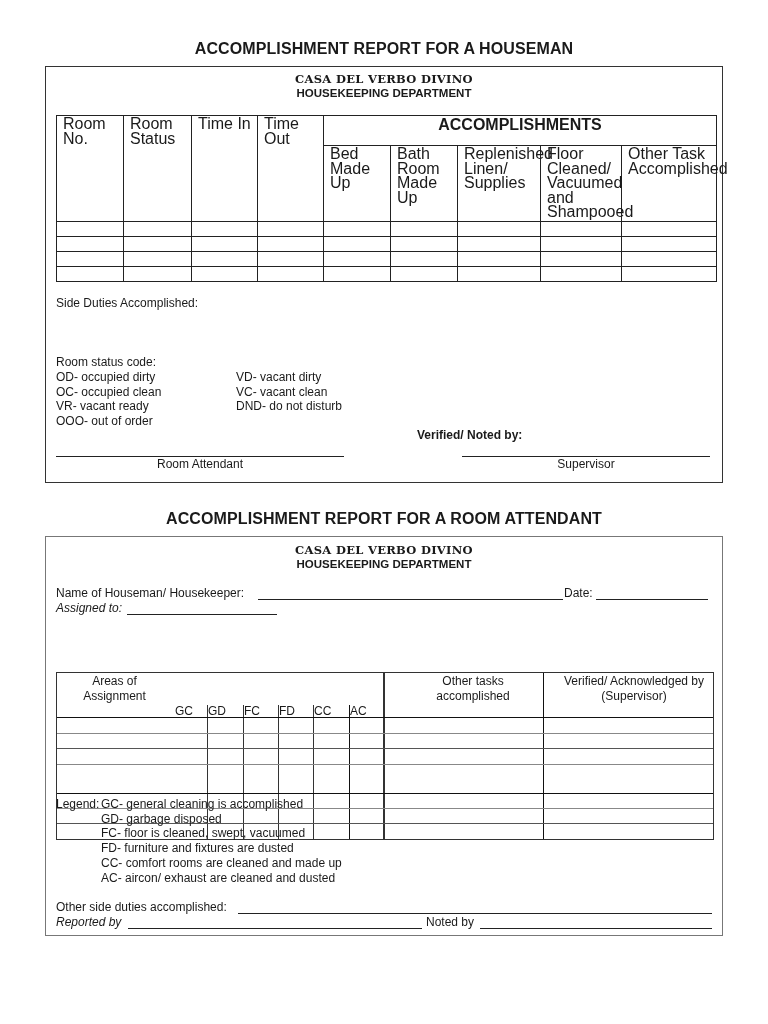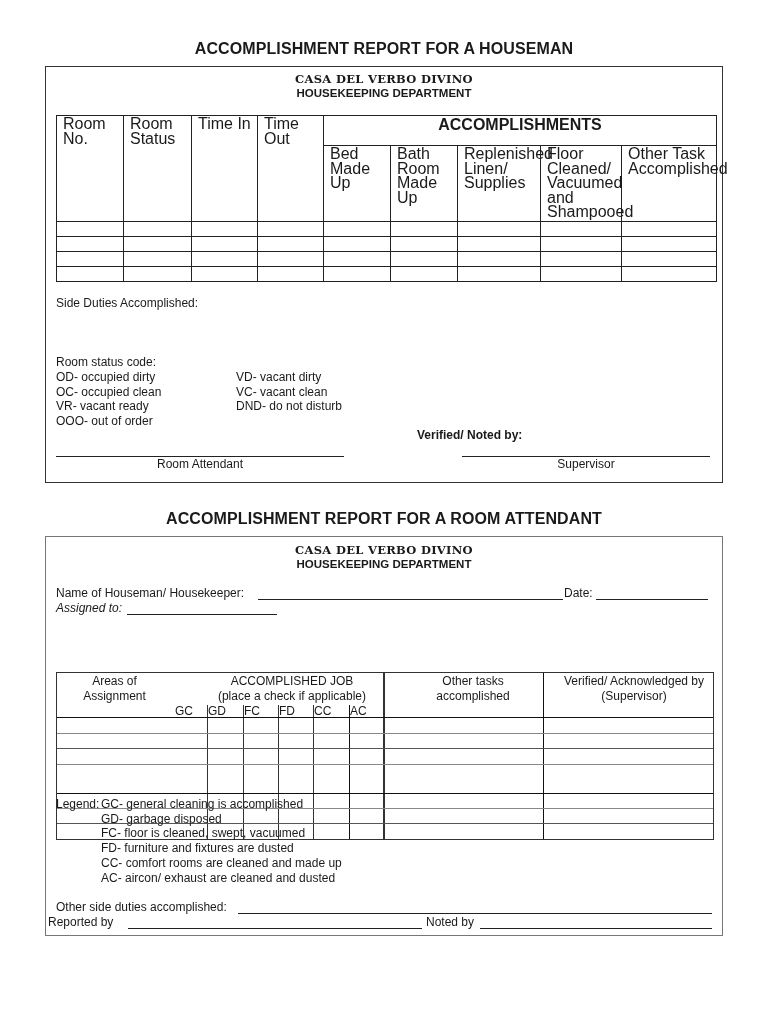--- a/index.html
+++ b/index.html
@@ -132,21 +132,20 @@
   <div class="abs line" style="left:212px; top:62px; width:305px;"></div>
   <div class="abs lbl" style="left:518px; top:49px;">Date:</div>
   <div class="abs line" style="left:550px; top:62px; width:112px;"></div>
 
   <div class="abs lbl" style="left:10px; top:64px;font-style:italic;">Assigned to:</div>
   <div class="abs line" style="left:81px; top:77px; width:150px;"></div>
 
   <div class="abs" style="left:10px; top:92px; width:658px; height:168px; border:1.3px solid #333; box-sizing:border-box;margin-top:43px;">
 
     <div class="abs" style="left:0; top:1px; width:115px; text-align:center; line-height:15px;"><span>Areas of</span><br><span>Assignment</span></div>
-    <div class="abs" style="left:140px; top:1px; width:190px; text-align:center; line-height:15px;"><span>ACCOMPLISHED JOB</span><br><span>(place a check if applicable)</span></div>
     <div class="abs" style="left:497px; top:1px; width:160px; text-align:center; line-height:15px;"><span>Verified/ Acknowledged by</span><br><span>(Supervisor)</span></div>
     <div class="abs" style="left:337px; top:1px; width:158px; text-align:center; line-height:15px;"><span>Other tasks</span><br><span>accomplished</span></div>
 
     <div class="abs sub" style="left:118px; top:31px; width:33px;">GC</div>
     <div class="abs sub" style="left:151px; top:31px; width:36px;">GD</div>
     <div class="abs sub" style="left:187px; top:31px; width:35px;">FC</div>
     <div class="abs sub" style="left:222px; top:31px; width:35px;">FD</div>
     <div class="abs sub" style="left:257px; top:31px; width:36px;">CC</div>
     <div class="abs sub" style="left:293px; top:31px; width:33px;">AC</div>
 
@@ -179,17 +178,17 @@
   <div class="abs lbl" style="left:55px; top:260px;">GC- general cleaning is accomplished</div>
   <div class="abs lbl" style="left:55px; top:275px;">GD- garbage disposed</div>
   <div class="abs lbl" style="left:55px; top:289px;">FC- floor is cleaned, swept, vacuumed</div>
   <div class="abs lbl" style="left:55px; top:304px;">FD- furniture and fixtures are dusted</div>
   <div class="abs lbl" style="left:55px; top:334px;">AC- aircon/ exhaust are cleaned and dusted</div>
   <div class="abs lbl" style="left:55px; top:319px;">CC- comfort rooms are cleaned and made up</div>
 
   <div class="abs lbl" style="left:10px; top:363px;">Other side duties accomplished:</div>
   <div class="abs line" style="left:192px; top:376px; width:474px;"></div>
 
-  <div class="abs lbl" style="left:2px; top:378px;">Reported by</div>
+  <div class="abs lbl" style="left:10px; top:378px;font-style:italic;">Reported by</div>
   <div class="abs line" style="left:82px; top:391px; width:294px;"></div>
   <div class="abs lbl" style="left:380px; top:378px;">Noted by</div>
   <div class="abs line" style="left:434px; top:391px; width:232px;"></div>
 </div>
 
 </body></html>

